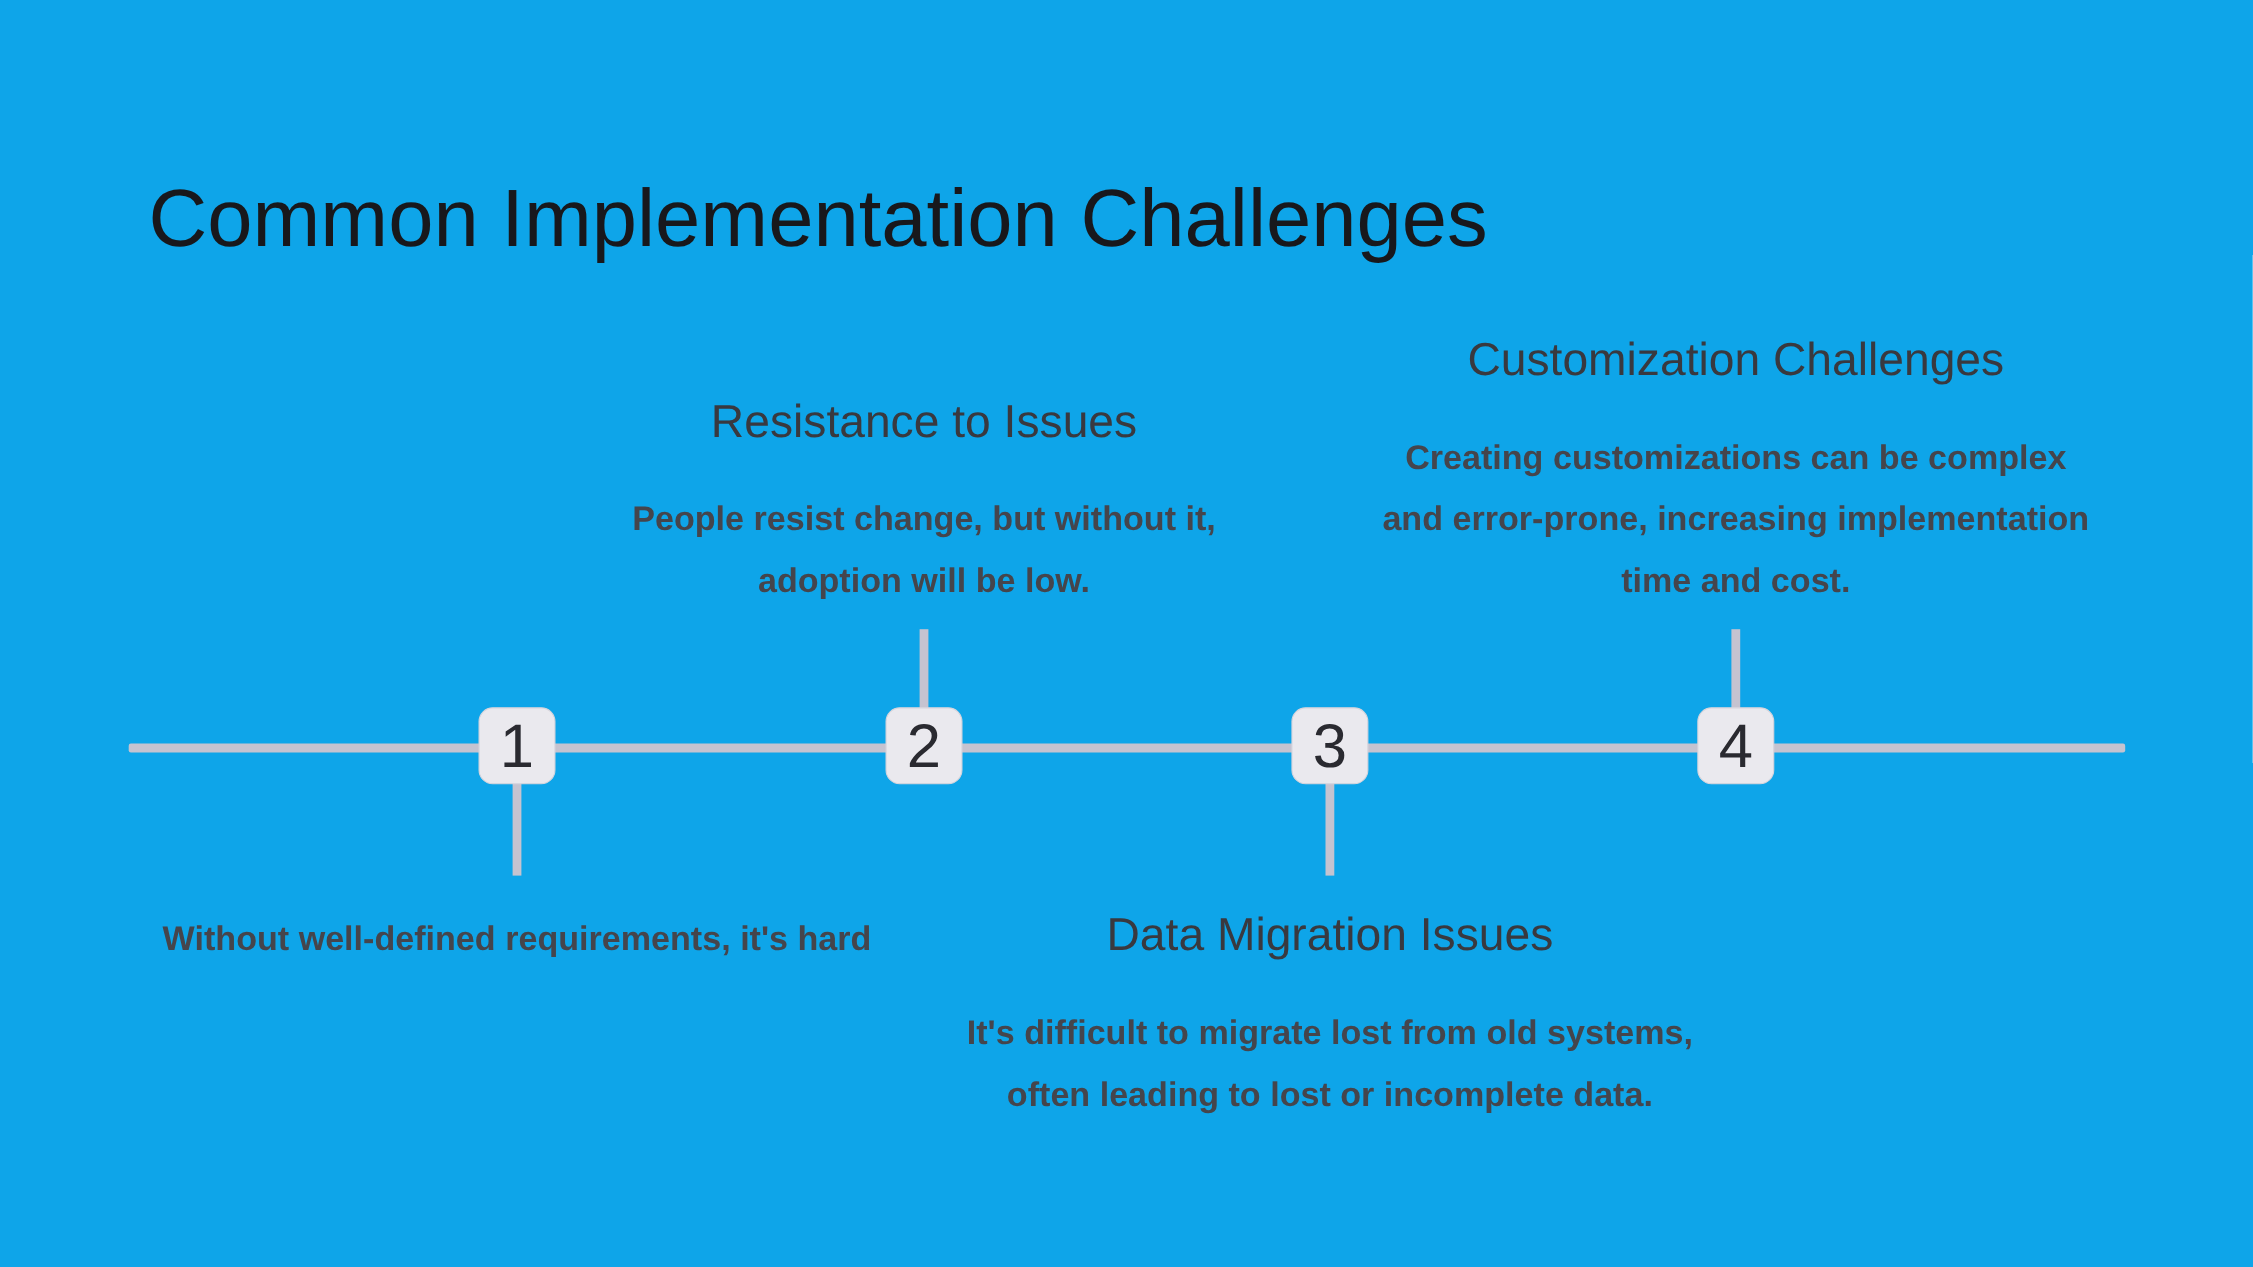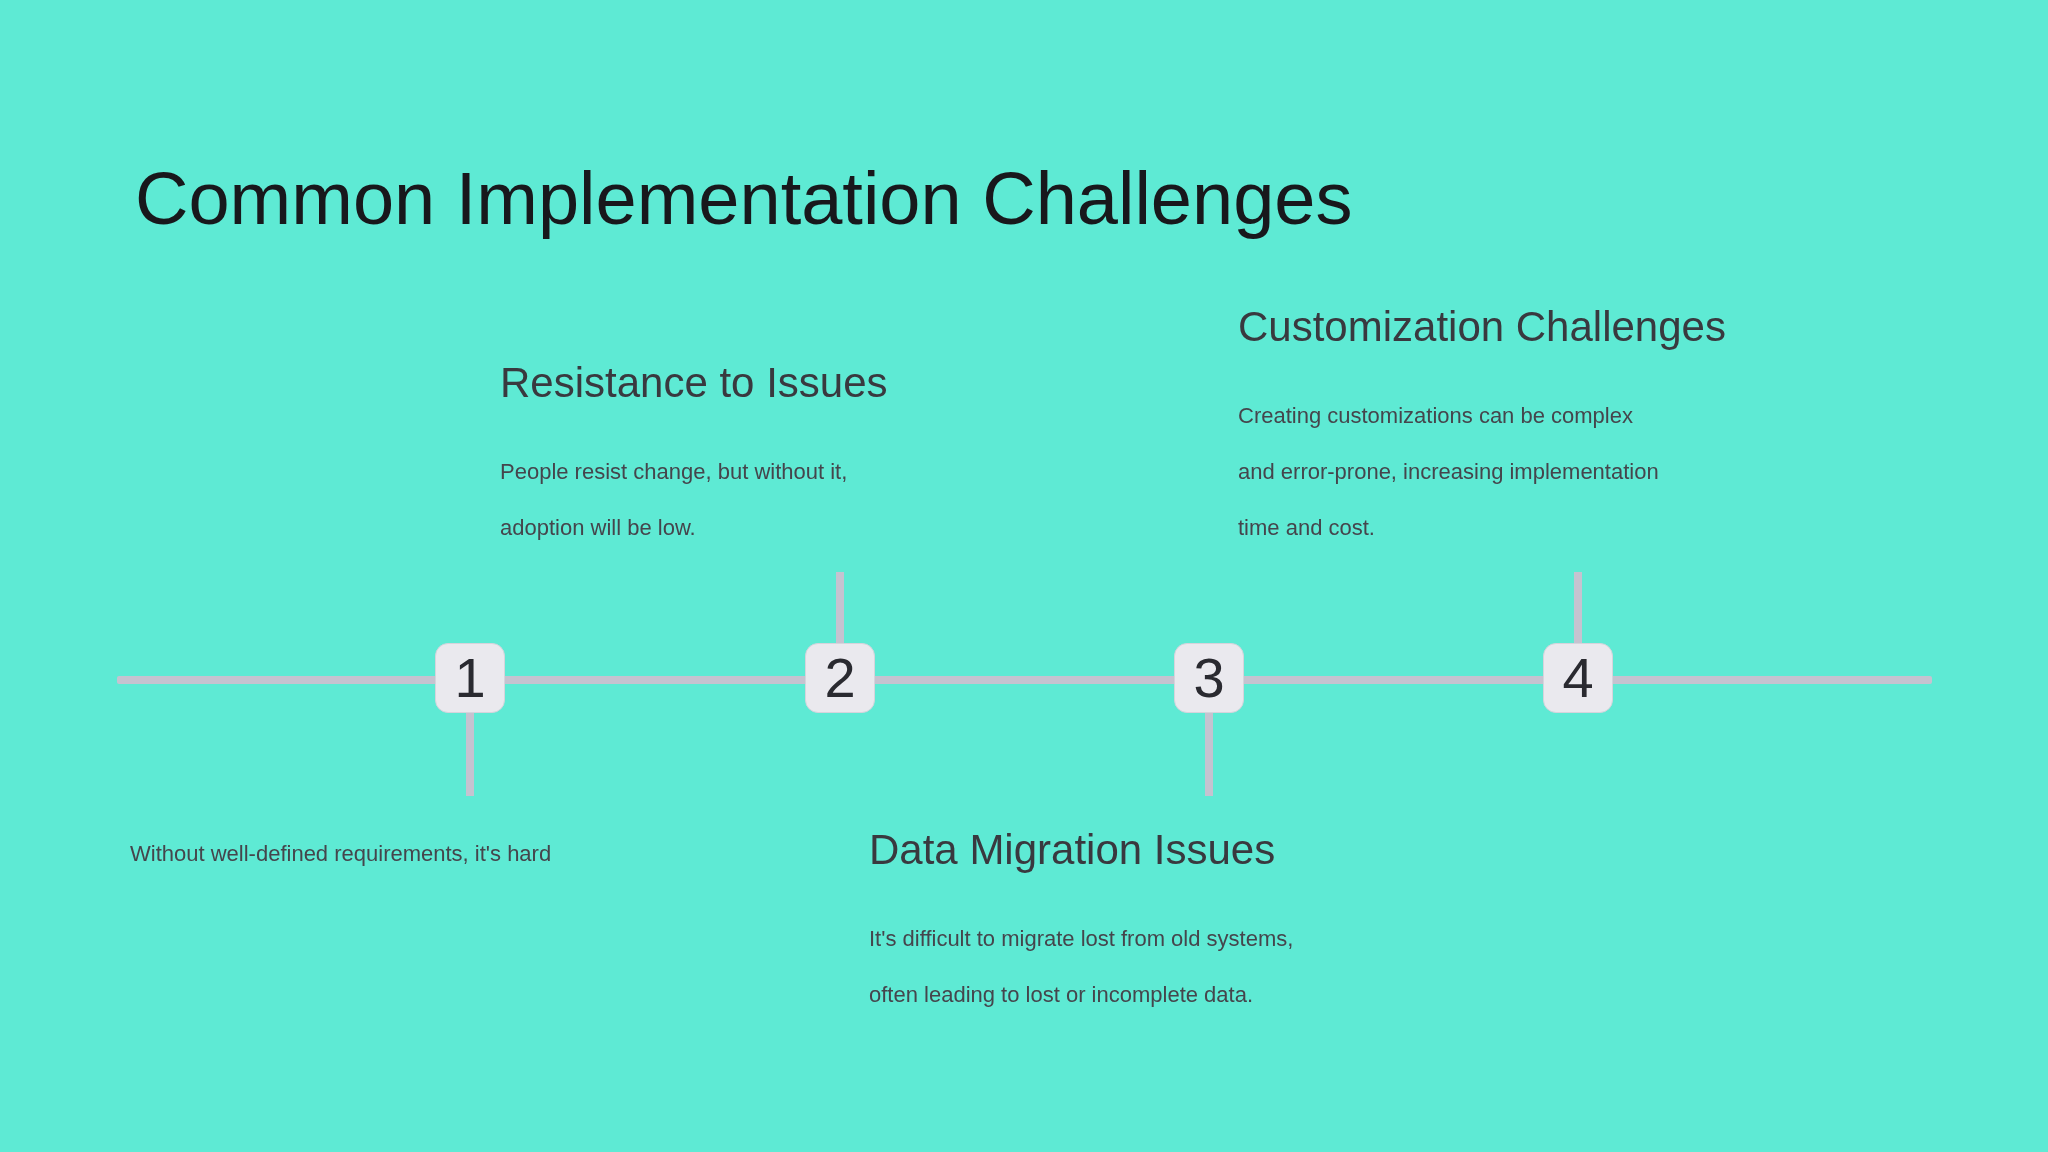--- a/index.html
+++ b/index.html
@@ -6,21 +6,21 @@
   html, body {
     width: 2048px; height: 1152px;
     font-family: "Liberation Sans", sans-serif;
     background: #f8f8fa;
     overflow: hidden;
     position: relative;
   }
   .canvas {
     position: absolute; left: 0; top: 0;
     width: 2048px; height: 1152px;
-    background: #5eead4;
+    background: #0ea5e9;
   }
   .page-title {
     position: absolute;
     left: 135px; top: 162px;
     font-size: 74px;
     line-height: 74px;
     font-weight: 400;
     color: #18181c;
     white-space: nowrap;
     letter-spacing: 0px;
@@ -50,35 +50,35 @@
   }
   .node-number {
     font-size: 56px;
     line-height: 56px;
     color: #2a2a30;
     font-weight: 400;
   }
   .item-text {
     position: absolute;
     width: 680px;
-    text-align: left;
+    text-align: center;
   }
   .item-title {
     font-size: 42px;
     line-height: 48px;
     color: #39393f;
     font-weight: 400;
     white-space: nowrap;
     margin-bottom: 37px;
   }
   .item-body-line {
-    font-size: 22px;
+    font-size: 31px;
     line-height: 56px;
     color: #45454c;
-    font-weight: 400;
+    font-weight: 700;
     white-space: nowrap;
   }
   
   .cx-1 { left: 435px; }   .tx-1 { left: 130px; }   .lx-1 { left: 466px; }
   .cx-2 { left: 805px; }   .tx-2 { left: 500px; }   .lx-2 { left: 836px; }
   .cx-3 { left: 1174px; }  .tx-3 { left: 869px; }   .lx-3 { left: 1205px; }
   .cx-4 { left: 1543px; }  .tx-4 { left: 1238px; }  .lx-4 { left: 1574px; }
   
   .pos-above { bottom: 596px; }
   .pos-below { top: 826px; }

